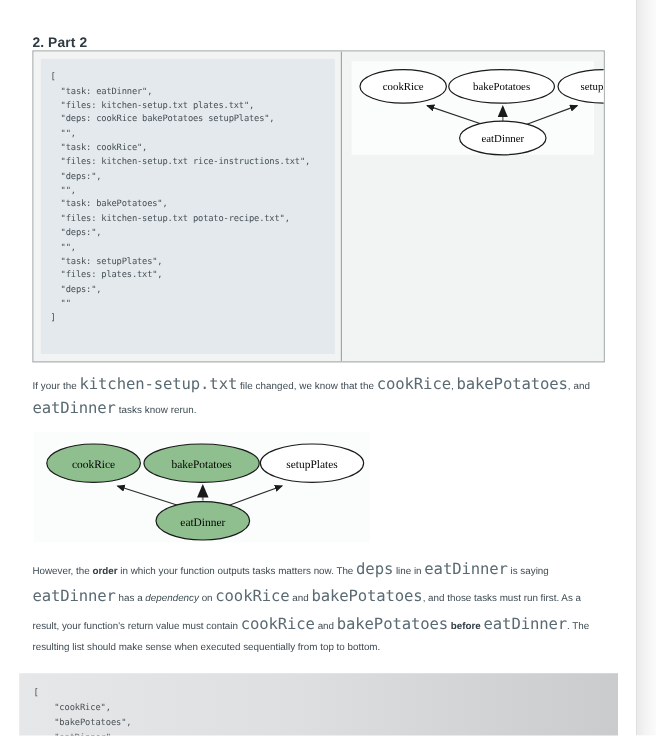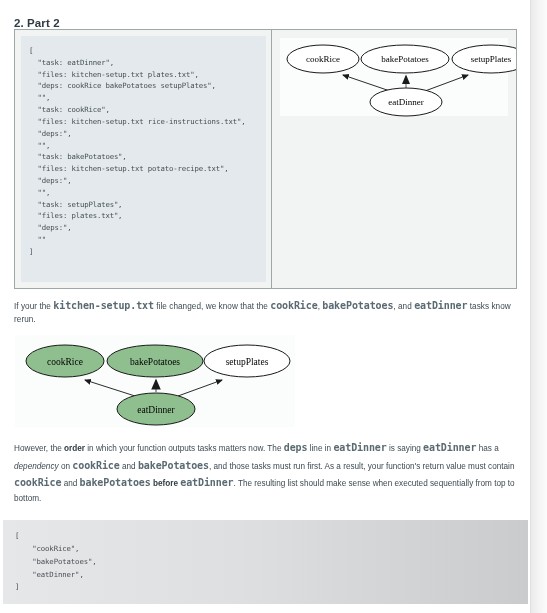--- a/index.html
+++ b/index.html
@@ -14,21 +14,21 @@
     overflow: hidden;
     position: relative;
   }
   .page {
     position: absolute;
     left: 0; top: 0;
     width: 531px;
     height: 466px;
     background: #ffffff;
     box-sizing: border-box;
-    padding: 3px;
+    padding: 16px;
   }
   .scroll-gutter {
     position: absolute;
     right: 0; top: 0;
     width: 16px;
     height: 613px;
     background: linear-gradient(to right, #e9eaea 0%, #f3f3f3 40%, #fbfbfb 100%);
     border-left: 1px solid #e0e0e0;
   }
   .content {
@@ -52,24 +52,23 @@
     margin: 9px 0 9px 0;
   }
   p.para-wide {
     font-size: 8.2px;
     line-height: 1.75;
     color: #3d4a52;
     margin: 12px 0 12px 0;
   }
   code.inline {
     font-family: "DejaVu Sans Mono", "Liberation Mono", monospace;
-    font-size: 10px;
+    font-size: 13px;
     color: #5a6a72;
     letter-spacing: -0.1px;
-    font-weight: bold;
   }
   strong.bold {
     font-weight: bold;
     color: #2f3b42;
   }
 
   
   .split-panel {
     display: flex;
     border: 1px solid #9fa8a8;

